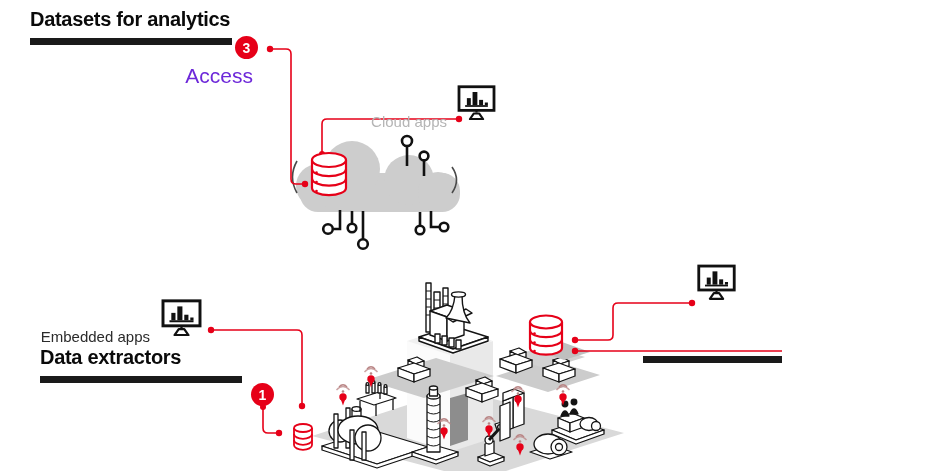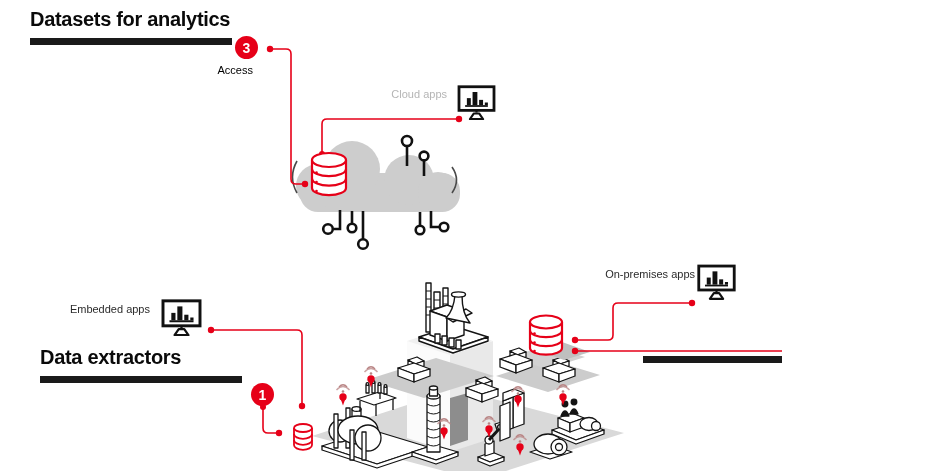--- a/index.html
+++ b/index.html
@@ -3,22 +3,22 @@
 <meta charset="utf-8">
 <style>
   html,body{margin:0;padding:0;background:#fff;}
   #stage{position:relative;width:782px;height:471px;background:#ffffff;overflow:hidden;
          font-family:"Liberation Sans",sans-serif;border-radius:8px;}
   .abs{position:absolute;}
   .title{font-size:20px;font-weight:800;color:#0a0a0a;letter-spacing:-0.3px;white-space:nowrap;}
   .bar{height:7px;background:#1a1a1a;}
   .badge{width:23px;height:23px;border-radius:50%;background:#e60018;color:#fff;
          font-size:14px;font-weight:800;display:flex;align-items:center;justify-content:center;}
-  .step-label{font-size:11px;color:#000000;white-space:nowrap;}
-  .app-label{font-size:11px;color:#2b2b2b;white-space:nowrap;}
+  .step-label{font-size:21px;color:#6d28d9;white-space:nowrap;}
+  .app-label{font-size:15px;color:#2b2b2b;white-space:nowrap;margin-top:25px;}
   .muted{color:#b5b5b5;}
   .right{text-align:right;}
   svg{display:block;}
 </style>
 </head>
 <body>
 
 <div id="stage">
 
   <svg class="abs" style="left:0;top:0" width="930" height="471" viewBox="0 0 930 471">
@@ -292,17 +292,16 @@
   <div class="abs badge" style="left:235px;top:36px">3</div>
   <div class="abs step-label right" style="left:140px;top:64px;width:113px">Access</div>
 
   <div class="abs app-label muted right" style="left:330px;top:88px;width:117px">Cloud apps</div>
 
   <div class="abs app-label right" style="left:20px;top:303px;width:130px">Embedded apps</div>
   <div class="abs title" style="left:40px;top:346px">Data extractors</div>
   <div class="abs bar" style="left:40px;top:376px;width:202px"></div>
   <div class="abs badge" style="left:251px;top:383px">1</div>
 
-  <div class="abs app-label right" style="left:545px;top:268px;width:150px">On-premises apps</div>
   <div class="abs bar" style="left:643px;top:356px;width:205px"></div>
   <div class="abs badge" style="left:857px;top:362px">2</div>
 
 </div>
 
 </body></html>

